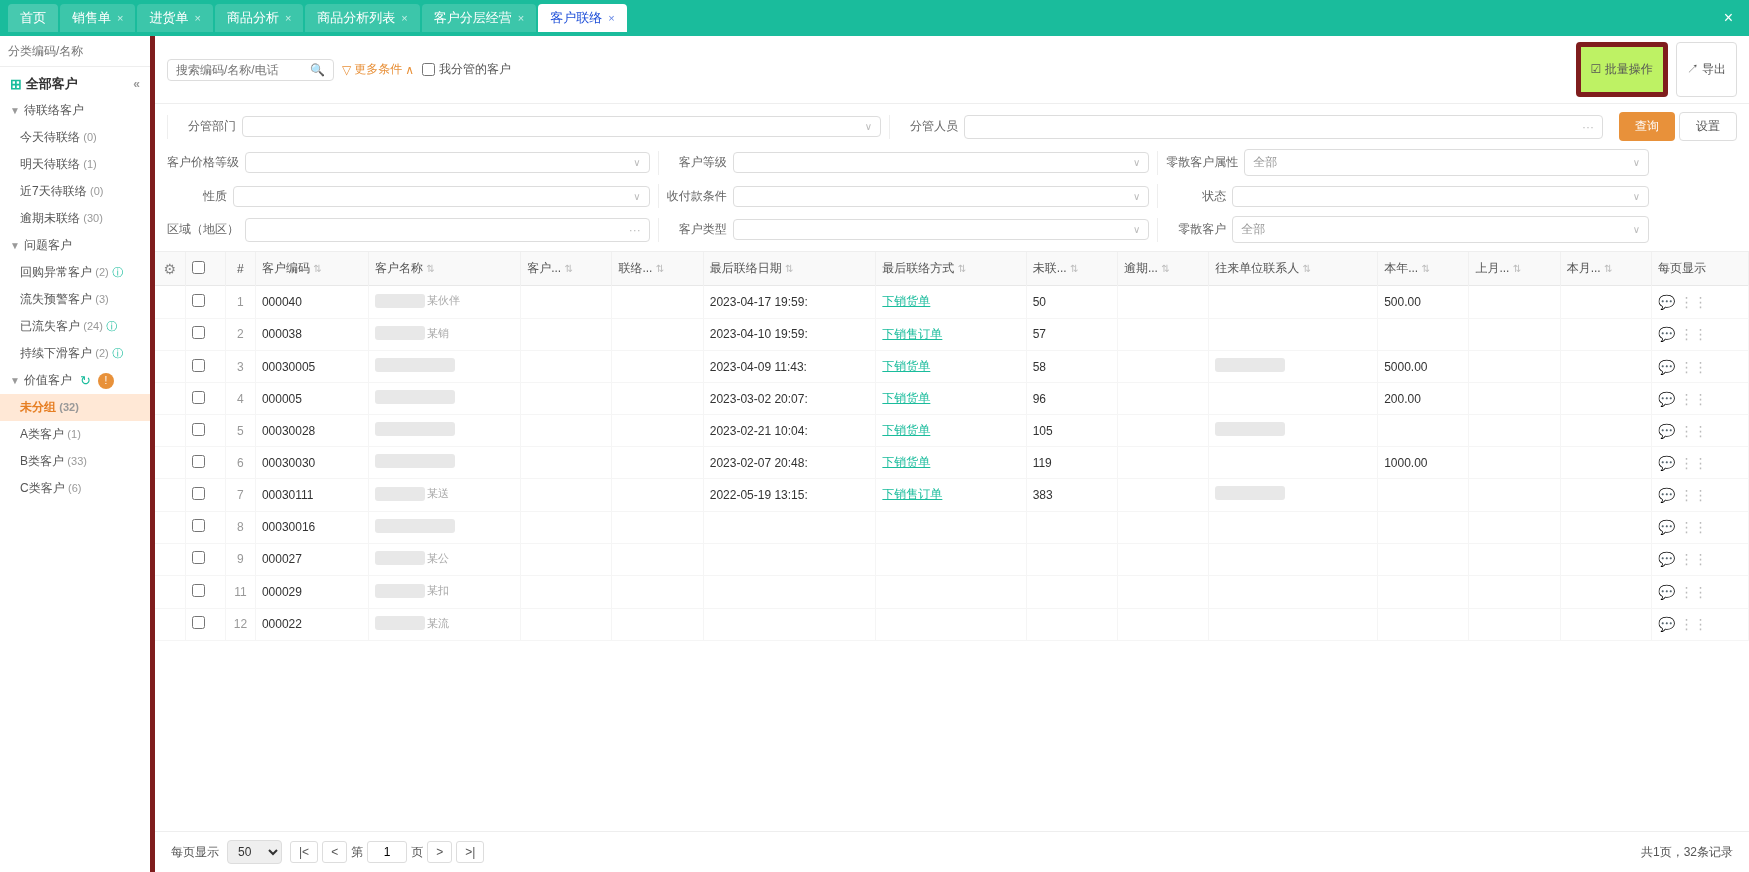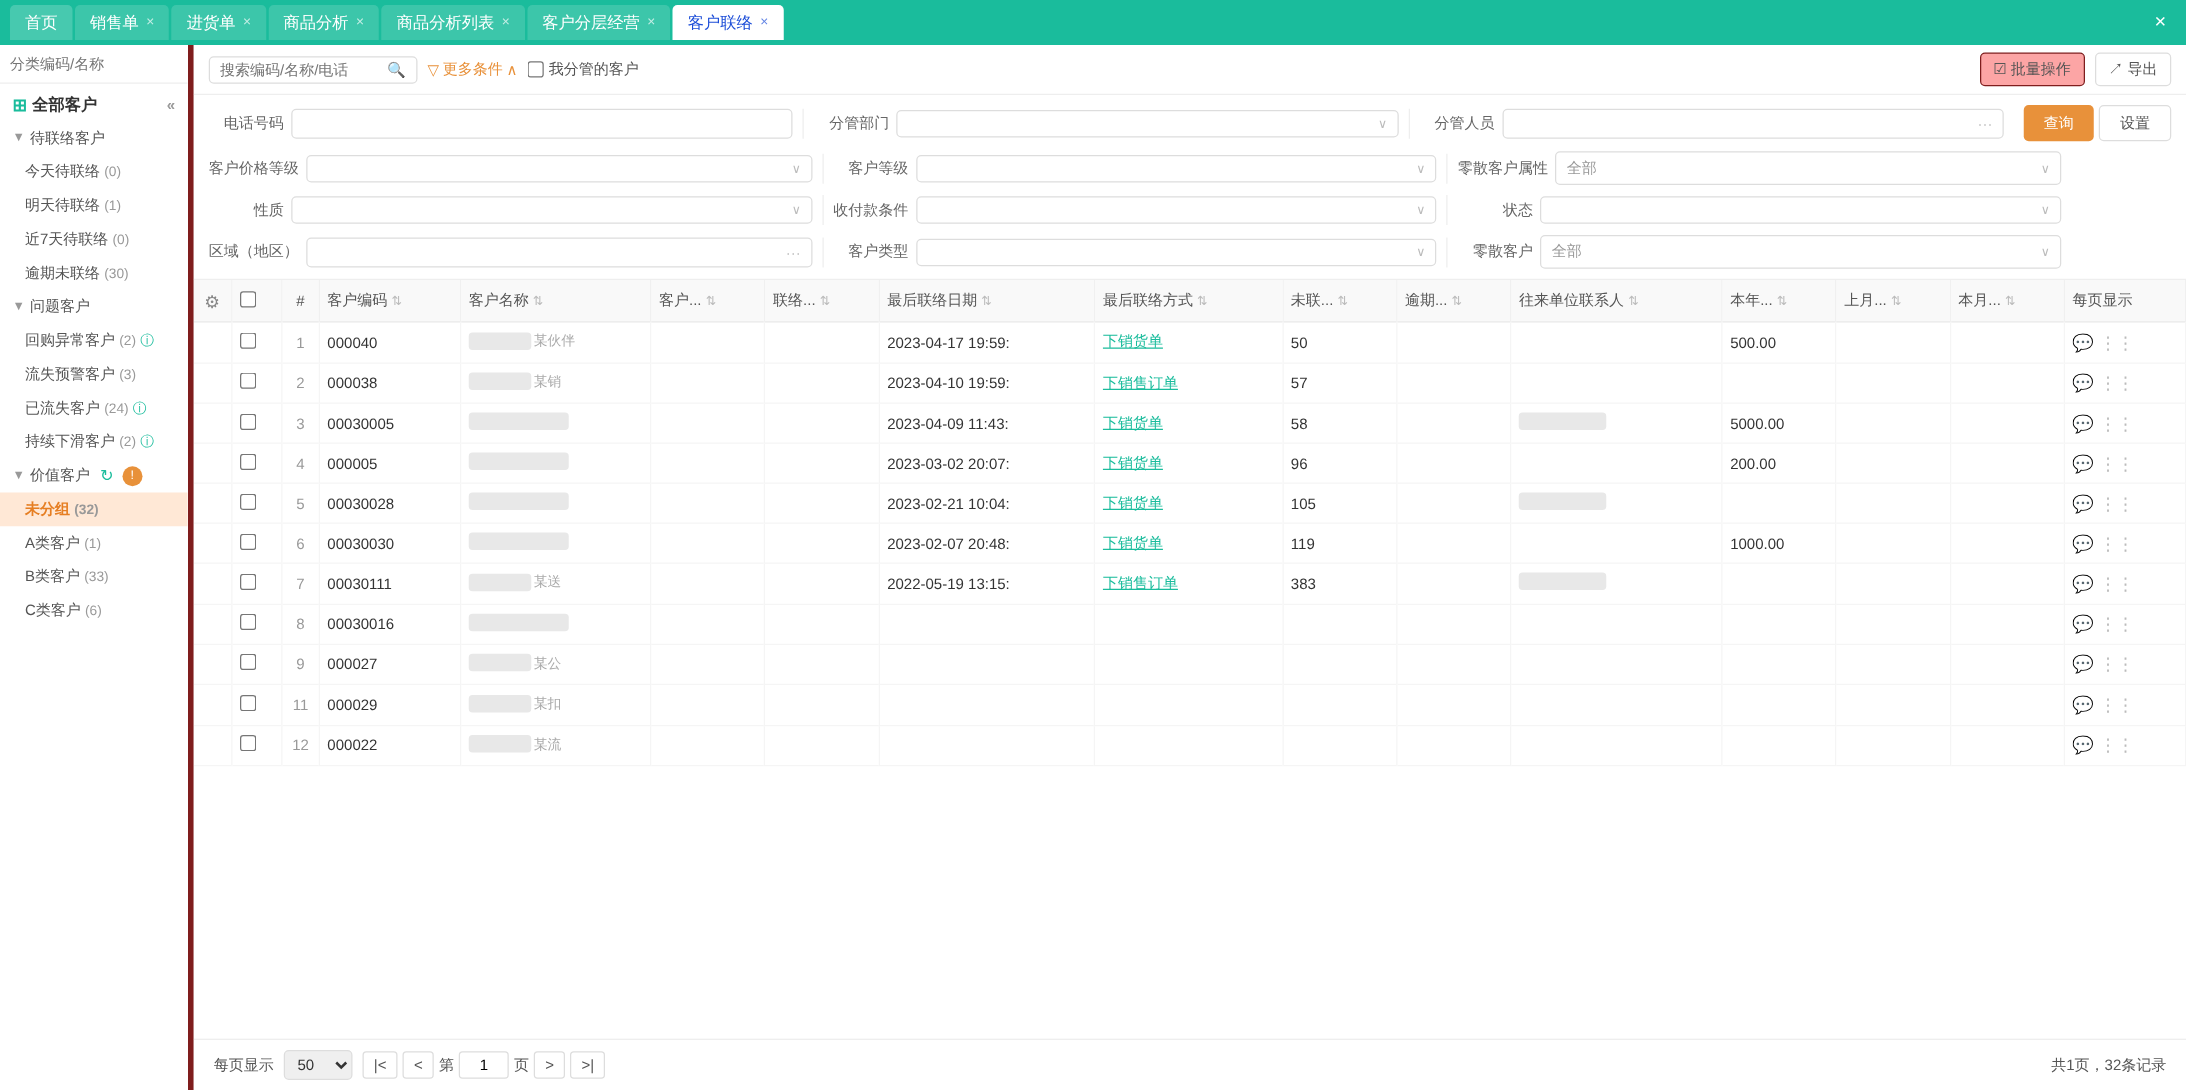--- a/index.html
+++ b/index.html
@@ -153,21 +153,21 @@
       display: flex; align-items: center; gap: 3px; color: #e8913a; cursor: pointer; font-size: 12px;
     }
     .filter-bar .my-customers {
       display: flex; align-items: center; gap: 4px; font-size: 12px; color: #555; cursor: pointer;
     }
     .filter-bar-right {
       margin-left: auto;
       display: flex;
       gap: 8px;
     }
-    .btn-batch { background: #fca5a5; border: 1px solid #7f1d1d; padding: 4px 10px; border-radius: 4px; cursor: pointer; font-size: 12px; color: #555; }
+    .btn-batch { background: #bef264; border: 5px solid #7f1d1d; padding: 14px 10px; border-radius: 4px; cursor: pointer; font-size: 12px; color: #555; }
     .btn-export { background: #fff; border: 1px solid #ddd; padding: 4px 10px; border-radius: 4px; cursor: pointer; font-size: 12px; color: #555; }
 
     
     .adv-filter {
       background: #fff;
       border-bottom: 1px solid #eee;
       padding: 8px 12px;
     }
     .adv-filter-row {
       display: flex;
@@ -489,24 +489,20 @@
         <button class="btn-export">
           <span>↗</span>
           <span>导出</span>
         </button>
       </div>
     </div>
 
     <div class="adv-filter">
 
       <div class="adv-filter-row">
-        <div class="filter-field">
-          <label>电话号码</label>
-          <input class="filter-input" type="text" style="flex: 2 1 0%;">
-        </div>
         <div class="filter-divider"></div>
         <div class="filter-field">
           <label>分管部门</label>
           <div class="filter-select" style="flex:2;">
             <span></span>
             <span class="caret">∨</span>
           </div>
         </div>
         <div class="filter-divider"></div>
         <div class="filter-field">

